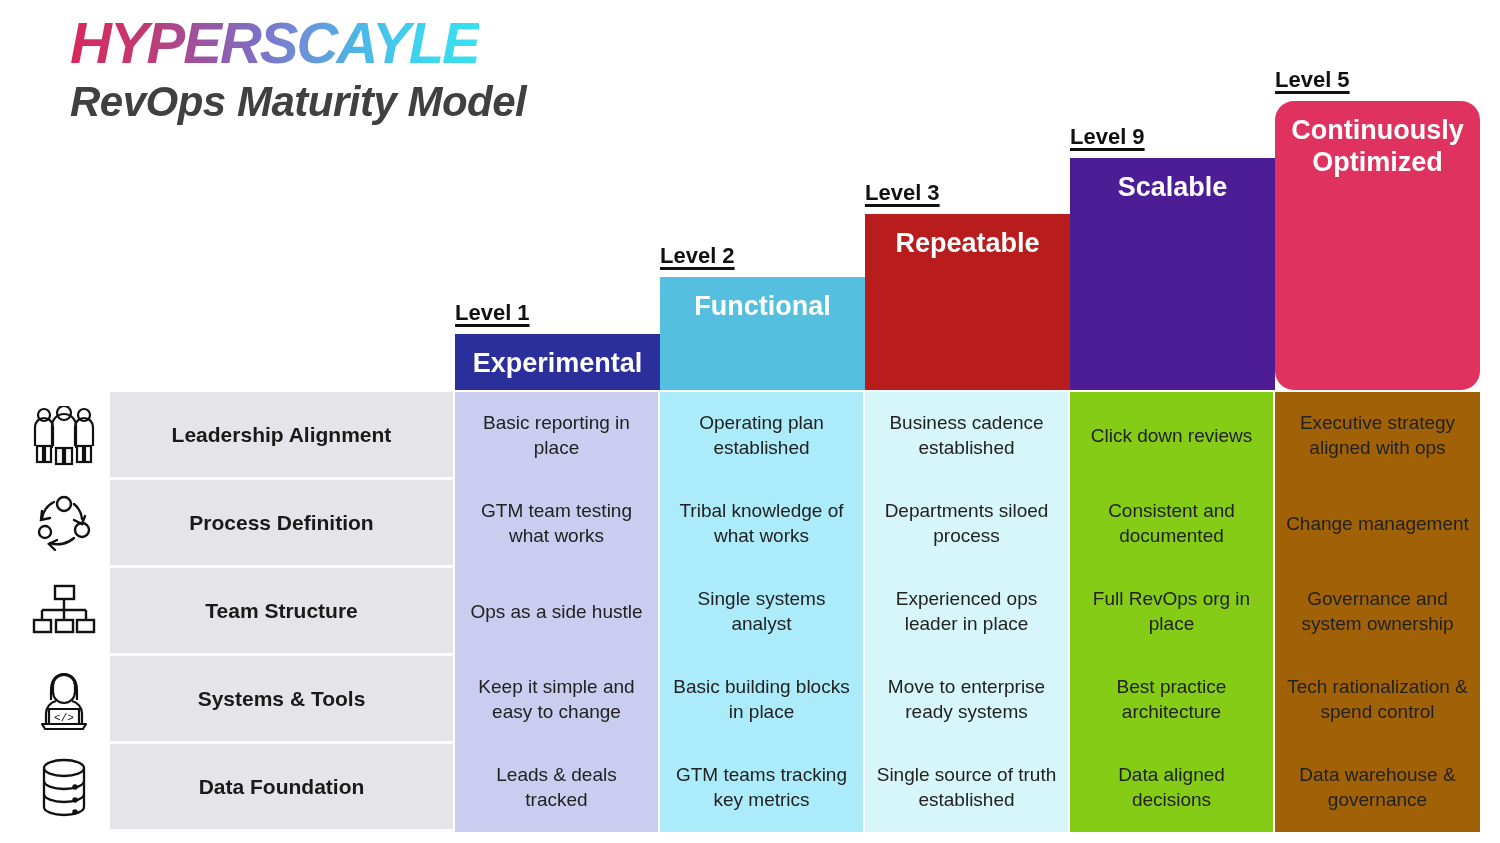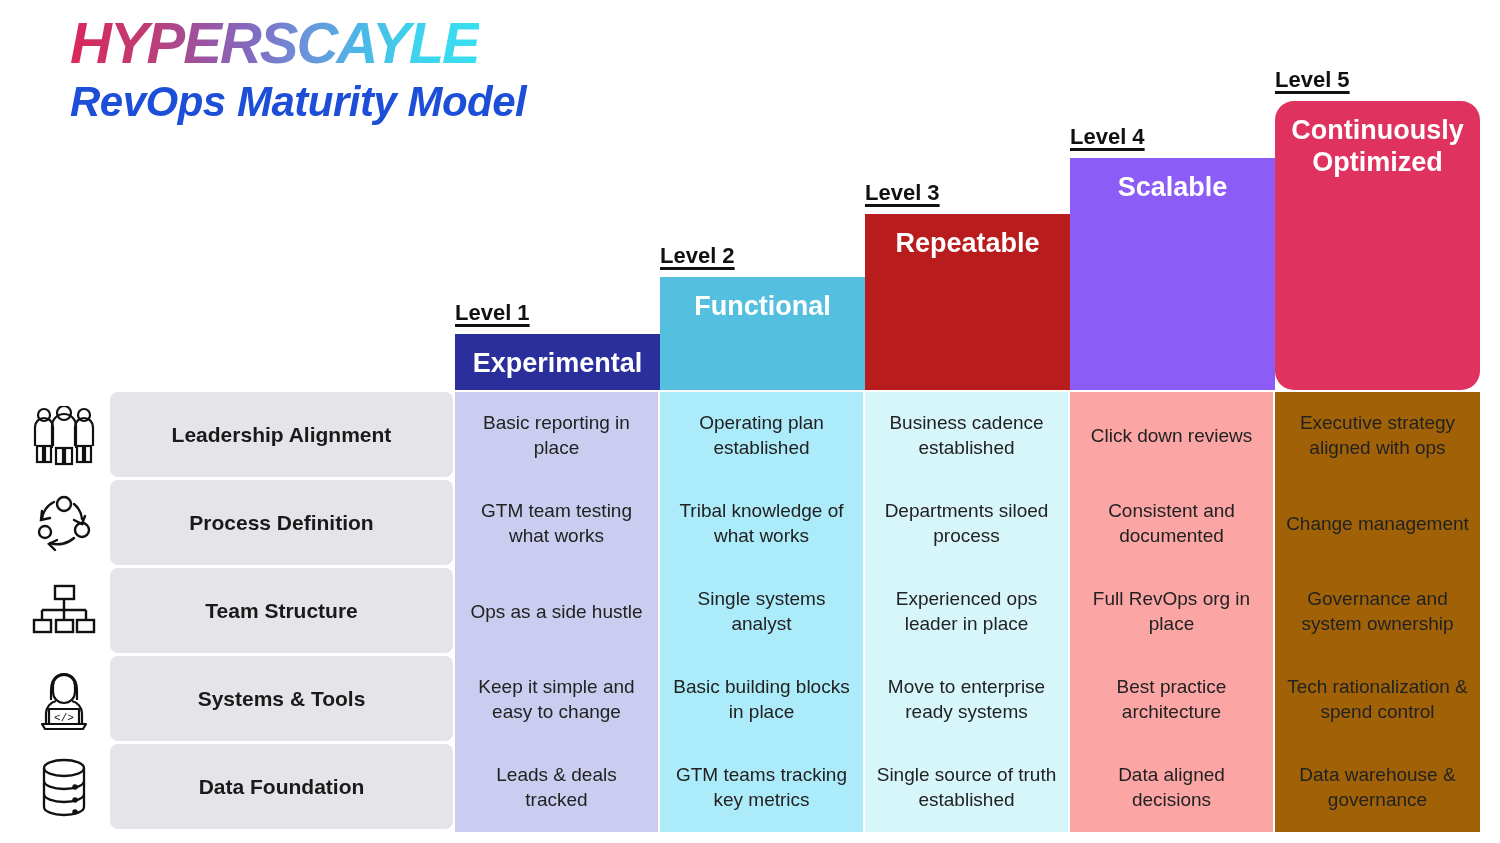--- a/index.html
+++ b/index.html
@@ -44,21 +44,21 @@
     -webkit-text-fill-color: transparent;
     display: inline-block;
     white-space: nowrap;
     font-style: italic;
   }
   #brand-subtitle {
     margin-top: 6px;
     font-size: 42px;
     font-weight: bold;
     font-style: italic;
-    color: #1d4ed8;
+    color: #404040;
     letter-spacing: -0.5px;
     white-space: nowrap;
   }
 
   
   #stair {
     position: absolute;
     left: 455px;
     top: 0px;
     width: 1025px;
@@ -127,21 +127,20 @@
   .label-cell {
     height: 85px;
     margin-bottom: 3px;
     background: #e5e4e9;
     display: flex;
     align-items: center;
     justify-content: center;
     font-size: 21px;
     font-weight: bold;
     color: #1a1a1a;
-    border-radius: 8px;
   }
 
   #value-cols {
     position: absolute;
     left: 455px;
     top: 0;
     width: 1025px;
     height: 440px;
     display: flex;
   }
@@ -181,22 +180,22 @@
     </div>
     <div class="stair-col" style="left: 205px; height: 113px;">
       <div class="level-caption">Level 2</div>
       <div class="stair-bar" style="background: rgb(85, 191, 224); height: 113px;">Functional</div>
     </div>
     <div class="stair-col" style="left: 410px; height: 176px; margin-top: 27px;">
       <div class="level-caption">Level 3</div>
       <div class="stair-bar" style="background: #b91c1c; height: 176px;">Repeatable</div>
     </div>
     <div class="stair-col" style="left: 615px; height: 232px;">
-      <div class="level-caption">Level 4</div>
-      <div class="stair-bar" style="background: #8b5cf6; height: 232px;">Scalable</div>
+      <div class="level-caption">Level 9</div>
+      <div class="stair-bar" style="background: #4c1d95; height: 232px;">Scalable</div>
     </div>
     <div class="stair-col" style="left: 820px; height: 289px;">
       <div class="level-caption">Level 5</div>
       <div class="stair-bar" style="background: rgb(224, 50, 95); height: 289px; border-radius: 19px;">Continuously Optimized</div>
     </div>
   </div>
 
 <div id="matrix">
   <div id="icon-col">
       <div class="icon-cell">
@@ -283,21 +282,21 @@
         <div class="value-cell">Basic building blocks in place</div>
         <div class="value-cell">GTM teams tracking key metrics</div>
       </div>
       <div class="value-col" style="background: rgb(215, 246, 250);">
         <div class="value-cell">Business cadence established</div>
         <div class="value-cell">Departments siloed process</div>
         <div class="value-cell">Experienced ops leader in place</div>
         <div class="value-cell">Move to enterprise ready systems</div>
         <div class="value-cell">Single source of truth established</div>
       </div>
-      <div class="value-col" style="background: #fca5a5;">
+      <div class="value-col" style="background: #84cc16;">
         <div class="value-cell">Click down reviews</div>
         <div class="value-cell">Consistent and documented</div>
         <div class="value-cell">Full RevOps org in place</div>
         <div class="value-cell">Best practice architecture</div>
         <div class="value-cell">Data aligned decisions</div>
       </div>
       <div class="value-col" style="background: #a16207;">
         <div class="value-cell">Executive strategy aligned with ops</div>
         <div class="value-cell">Change management</div>
         <div class="value-cell">Governance and system ownership</div>

